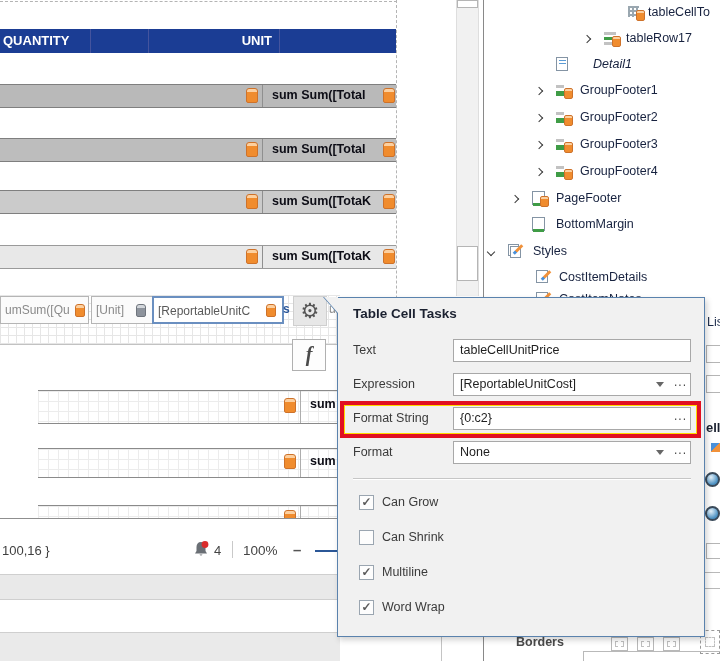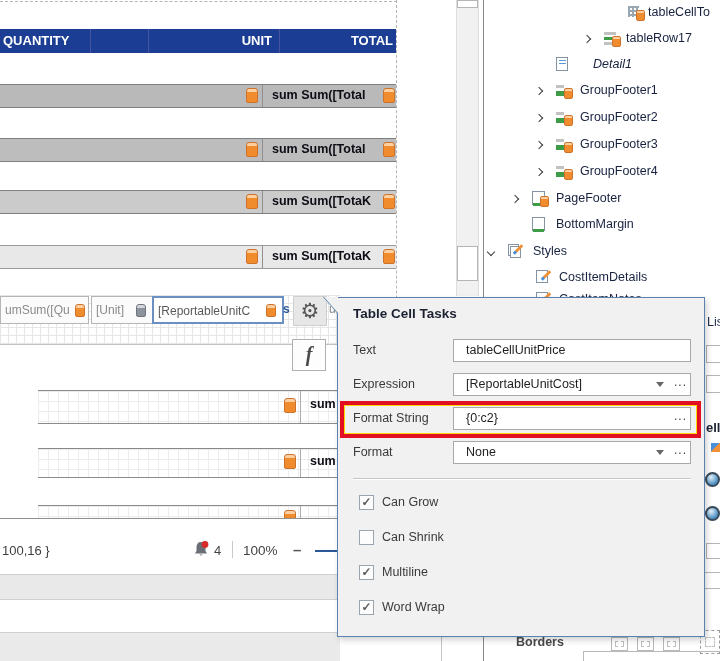--- a/index.html
+++ b/index.html
@@ -69,21 +69,21 @@
   .tico .dbm { position:absolute; right:0; bottom:0; width:9px; height:11px; background:linear-gradient(#fcd0a0 0 2px, #f08c2e 2px); border:1px solid #ce722a; border-radius:2px; }
   .tico .pencil { position:absolute; left:4px; top:4px; width:12px; height:3px; background:linear-gradient(90deg,#4a90d9 0 28%,#f0913a 28%); transform:rotate(-45deg); }
   .tico .gbtm { position:absolute; left:1px; bottom:1px; width:10px; height:3px; background:#3f9c46; }
 
   
   .popup { left:337px; top:297px; width:368px; height:340px; background:#f1f1f1; border:1px solid #5a82ad; box-shadow:2px 3px 6px rgba(0,0,0,.18); z-index:10; }
   .popup .callout { position:absolute; left:-14px; top:-1px; width:0; height:0; border-style:solid; border-width:0 14px 16px 0; border-color:transparent #f1f1f1 transparent transparent; filter:drop-shadow(-1px 0 0 #5a82ad); }
   .popup-title { position:absolute; left:15px; top:8px; font-weight:bold; font-size:13.5px; color:#1b2130; }
   .prow { position:absolute; left:0; width:100%; height:24px; }
   .plabel { position:absolute; left:15px; top:4px; font-size:12.5px; color:#3a3a3a; }
-  .pbox { position:absolute; left:115px; top:0; width:238px; height:23px; background:#fff; border:1px solid #a8a8a8; font-size:12.5px; color:#1f1f1f; line-height:21px; padding-left:12px; }
+  .pbox { position:absolute; left:115px; top:0; width:238px; height:23px; background:#fff; border:1px solid #a8a8a8; font-size:12.5px; color:#1f1f1f; line-height:21px; padding-left:6px; }
   .dd-arrow { position:absolute; left:318px; top:9px; width:0; height:0; border-left:4px solid transparent; border-right:4px solid transparent; border-top:5px solid #666; }
   .dots { position:absolute; left:336px; top:2px; font-size:12px; color:#444; letter-spacing:1px; }
   .red-hl { position:absolute; left:2px; top:103px; width:361px; height:37px; border:4px solid #e10f21; box-shadow:inset 0 0 0 1px #ffd800; z-index:5; pointer-events:none; }
   .pdivider { position:absolute; left:15px; top:180px; width:338px; border-top:1px solid #c6c6c6; border-bottom:1px solid #fff; }
   .cbrow { position:absolute; left:0; width:100%; height:18px; }
   .cbox { position:absolute; left:21px; top:0; width:15px; height:15px; background:#fdfdfd; border:1px solid #9aa5b0; text-align:center; font-size:12px; font-weight:bold; color:#5a5a5a; line-height:13px; }
   .cblabel { position:absolute; left:44px; top:0; font-size:12.5px; color:#3a3a3a; }
 
   
   .frag-txt { font-size:12.5px; color:#1c2b4a; white-space:nowrap; }
@@ -99,21 +99,20 @@
 
   <div class="abs page-dash-top"></div>
   <div class="abs page-dash-right"></div>
 
   <div class="abs hdr-row">
     <div class="hdr-cell" style="left:3px;">QUANTITY</div>
     <div class="hdr-div" style="left:90px;"></div>
     <div class="hdr-div" style="left:148px;"></div>
     <div class="hdr-cell" style="left:148px;width:124px;text-align:right;">UNIT</div>
     <div class="hdr-div" style="left:279px;"></div>
-    <div class="hdr-cell" style="left:279px;width:114px;text-align:right;">TOTAL</div>
   </div>
 
   <div class="abs srow" style="top:84px;background:#b9b9b9;">
     <div class="c1">
         <span class="db" style="left:246px;top:3px;"></span>
       </div>
     <span class="slabel">sum Sum([Total</span>
     <span class="db" style="right:1px;top:3px;"></span>
   </div>
   <div class="abs srow" style="top:138px;background:#bdbdbd;">

